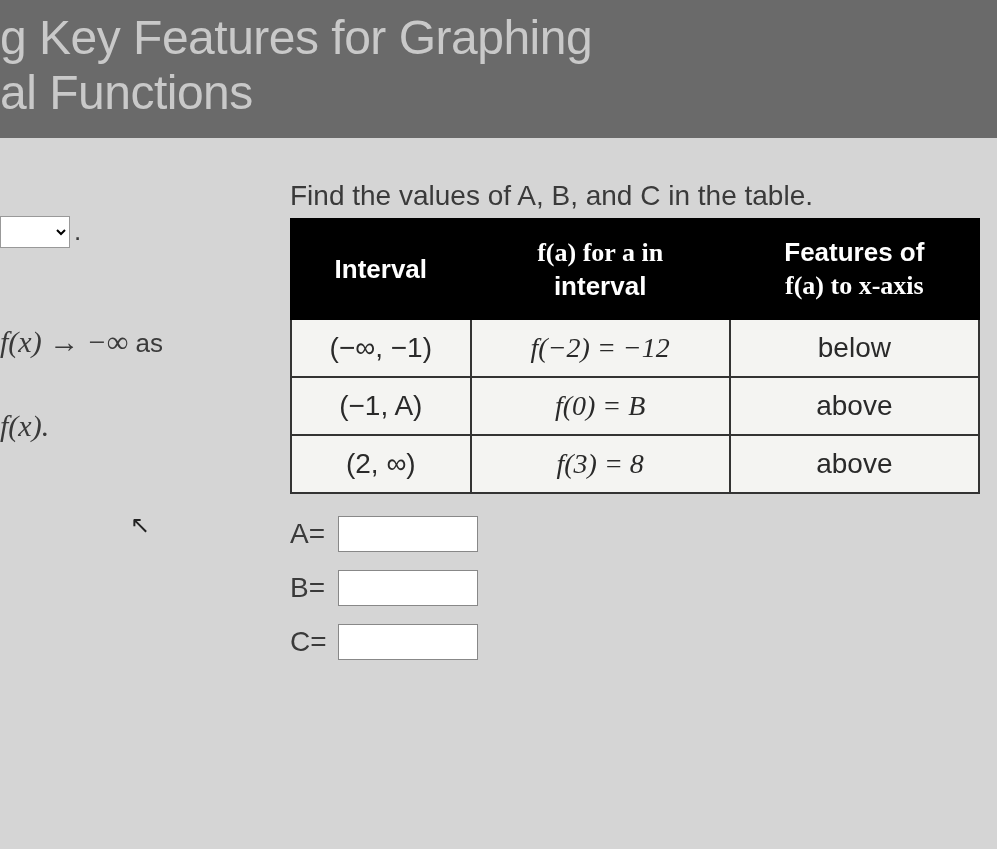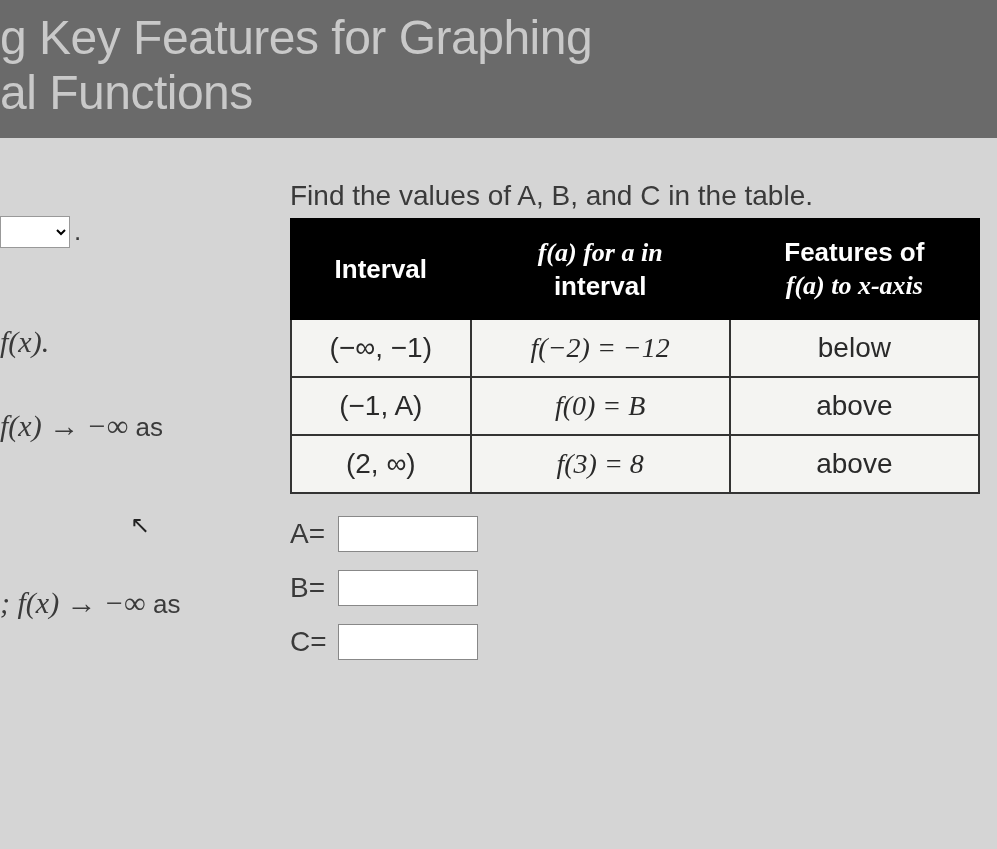--- a/index.html
+++ b/index.html
@@ -77,21 +77,21 @@
     table.data-table th {
       background: #000;
       color: #fff;
       font-size: 26px;
       font-weight: bold;
       padding: 16px 10px;
       border: 2px solid #000;
       text-align: center;
       line-height: 1.25;
     }
-    table.data-table th .ital { font-style: italic; font-family: "Times New Roman", serif; }
+    table.data-table th .ital { font-family: "Times New Roman", serif; }
     table.data-table td {
       border: 2px solid #333;
       padding: 12px 10px;
       font-size: 28px;
       text-align: center;
       color: #2a2a2a;
       background: #f4f4f2;
     }
     table.data-table td .ital { font-style: italic; font-family: "Times New Roman", serif; }
     .answers {
@@ -129,35 +129,32 @@
 
 <div class="content">
 
   <div class="left-col">
     <div class="dropdown-row">
       <select class="dd"></select>
       <span class="period">.</span>
     </div>
 
     <div class="math-line">
+      <span>f(x) → −∞</span><span class="rm"> as</span>
+    </div>
+
+    <div class="math-line">
       <span>f(x).</span>
     </div>
 
-    <div class="math-line">
-      <span>f(x) → −∞</span><span class="rm"> as</span>
-    </div>
-
     <div style="height:40px"></div>
 
 
     <div class="cursor">↖</div>
 
-    <div class="math-line">
-      <span>; f(x) → −∞</span><span class="rm"> as</span>
-    </div>
   </div>
 
   <div class="right-col">
     <div class="instruction">Find the values of A, B, and C in the table.</div>
 
     <table class="data-table">
       <thead>
         <tr>
           <th class="col-interval">
             <span>Interval</span>

